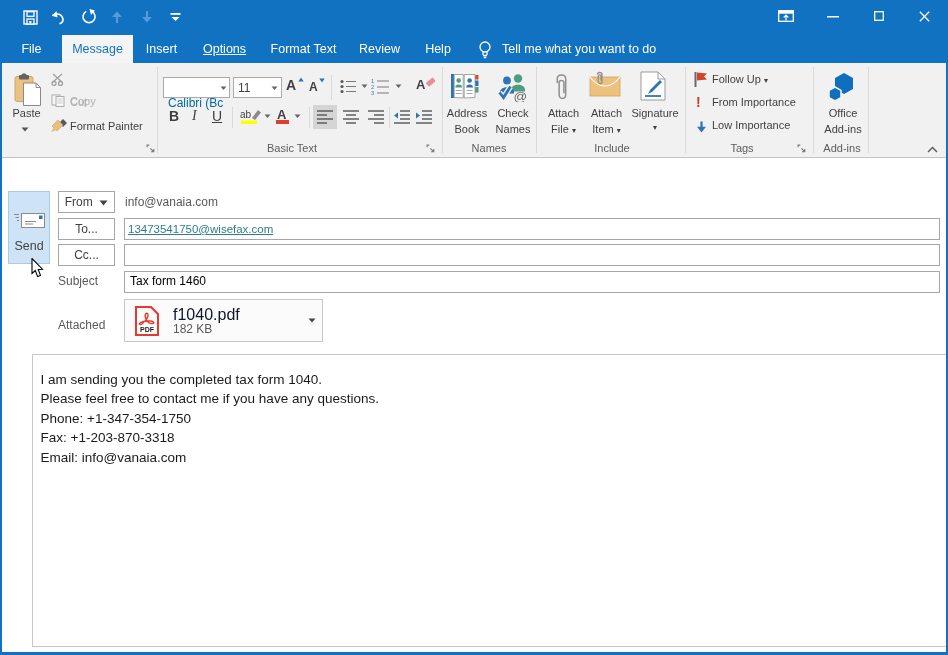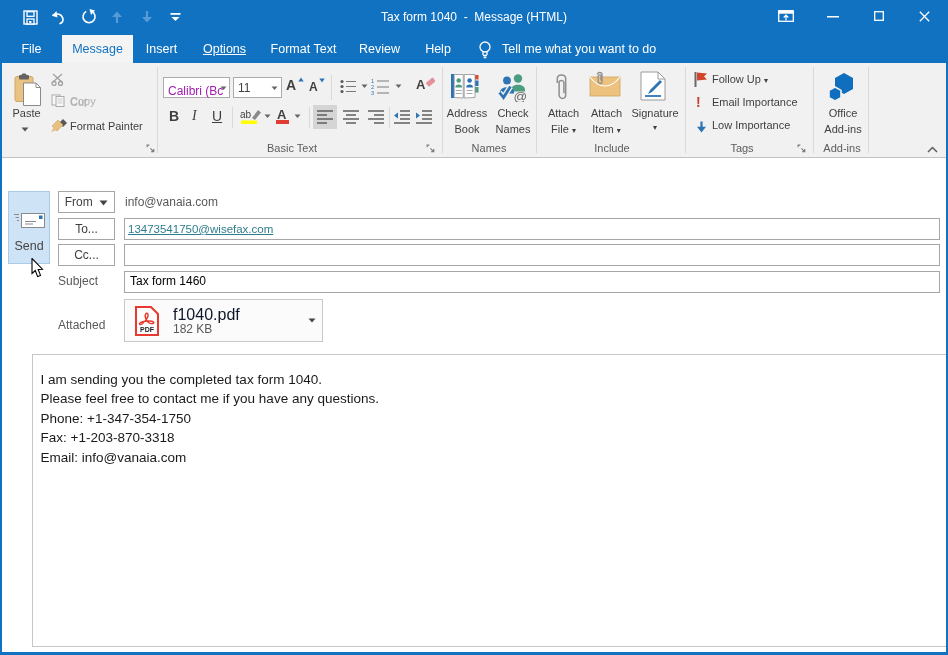--- a/index.html
+++ b/index.html
@@ -70,21 +70,20 @@
 
     <svg class="abs" style="left:140px;top:10px" width="14" height="14" viewBox="0 0 14 14">
       <path d="M7 1 L7 10" stroke="#569bd6" stroke-width="2.2" fill="none"></path>
       <path d="M2 7 L7 12.5 L12 7 Z" fill="#569bd6"></path>
     </svg>
 
     <svg class="abs" style="left:170px;top:13px" width="11" height="9" viewBox="0 0 11 9">
       <rect x="0.5" y="0" width="10" height="1.8" fill="#fff"></rect>
       <path d="M1.5 4 L9.5 4 L5.5 8 Z" fill="#fff"></path>
     </svg>
-    <div class="title-text">Tax form 1040&nbsp;&nbsp;-&nbsp;&nbsp;Message (HTML)</div>
 
     <svg class="abs" style="left:778px;top:10px" width="16" height="12" viewBox="0 0 16 12">
       <rect x="0.7" y="0.7" width="14.6" height="10.6" fill="none" stroke="#fff" stroke-width="1.3"></rect>
       <rect x="0.7" y="0.7" width="14.6" height="3" fill="#fff"></rect>
       <path d="M8 10.5 L8 5.5 M5.7 7.5 L8 5.2 L10.3 7.5" stroke="#fff" stroke-width="1.2" fill="none"></path>
     </svg>
 
     <svg class="abs" style="left:827px;top:16px" width="12" height="2" viewBox="0 0 12 2">
         <rect width="12" height="1.5" fill="#fff"></rect>
       </svg>
@@ -155,21 +154,21 @@
       <path d="M2 8 L8 2 L13 7 L7 13 Z" fill="#e8bf7e" stroke="#caa15f" stroke-width="0.6"></path>
       <path d="M1 14 L4 9 L7 12 Z" fill="#e8bf7e"></path>
     </svg>
     <div class="abs rtext" style="left:68px;top:57px;">Format Painter</div>
     <div class="abs glabel" style="left:20px;width:100px;margin-top:27px;">Clipboard</div>
     <svg class="launcher" style="left:144px;top:81px" width="9" height="9" viewBox="0 0 9 9">
       <path d="M1 3 L1 1 L3 1 M4 4 L7 7 M7 4.5 L7 7 L4.5 7" stroke="#7a7a7a" stroke-width="1" fill="none"></path>
     </svg>
 
     <div class="abs" style="left:161px;top:14px;width:67px;height:21px;background:#fff;border:1px solid #ababab;">
-      <div class="abs" style="left:4px;top:6px;font-size:12px;color:#a21caf;white-space:nowrap;overflow:hidden;width:56px;">Calibri (Bc</div>
+      <div class="abs" style="left:4px;top:18px;font-size:12px;color:#0369a1;white-space:nowrap;overflow:hidden;width:56px;">Calibri (Bc</div>
       <svg class="abs" style="right:2px;top:8px" width="7" height="5" viewBox="0 0 7 5">
           <path d="M0.5 0.5 L6.5 0.5 L3.5 4 Z" fill="#666"></path>
         </svg>
     </div>
 
     <div class="abs" style="left:231px;top:14px;width:49px;height:21px;background:#fff;border:1px solid #ababab;">
       <div class="abs" style="left:4px;top:3px;font-size:12px;color:#3f3f3f;">11</div>
       <svg class="abs" style="right:3px;top:8px" width="7" height="5" viewBox="0 0 7 5">
           <path d="M0.5 0.5 L6.5 0.5 L3.5 4 Z" fill="#666"></path>
         </svg>
@@ -311,21 +310,21 @@
     <div class="abs rtext" style="left:622px;top:44px;width:62px;text-align:center;">Signature</div>
     <div class="abs rtext" style="left:622px;top:60px;width:62px;text-align:center;font-size:8px;">▾</div>
     <div class="abs glabel" style="left:560px;width:100px;">Include</div>
 
     <svg class="abs" style="left:692px;top:9px" width="13" height="15" viewBox="0 0 13 15">
       <rect x="0.5" y="0" width="2" height="15" fill="#6a6a6a"></rect>
       <path d="M3 0.5 L13 1.5 L10 4.5 L13 7.5 L3 8.5 Z" fill="#d0452b"></path>
     </svg>
     <div class="abs rtext" style="left:710px;top:10px;">Follow Up <span style="font-size:8px;">▾</span></div>
     <div class="abs" style="left:694px;top:31px;font-size:14px;font-weight:bold;color:#c43e31;">!</div>
-    <div class="abs rtext" style="left:710px;top:33px;">Email Importance</div>
+    <div class="abs rtext" style="left:710px;top:33px;">From Importance</div>
     <svg class="abs" style="left:694px;top:58px" width="11" height="12" viewBox="0 0 11 12">
       <path d="M5.5 0.5 L5.5 8" stroke="#2e74b5" stroke-width="2.2" fill="none"></path>
       <path d="M1 5.8 L5.5 11.5 L10 5.8 Z" fill="#2e74b5"></path>
     </svg>
     <div class="abs rtext" style="left:710px;top:56px;">Low Importance</div>
     <div class="abs glabel" style="left:690px;width:100px;">Tags</div>
     <svg class="launcher" style="left:795px;top:81px" width="9" height="9" viewBox="0 0 9 9">
       <path d="M1 3 L1 1 L3 1 M4 4 L7 7 M7 4.5 L7 7 L4.5 7" stroke="#7a7a7a" stroke-width="1" fill="none"></path>
     </svg>
 

